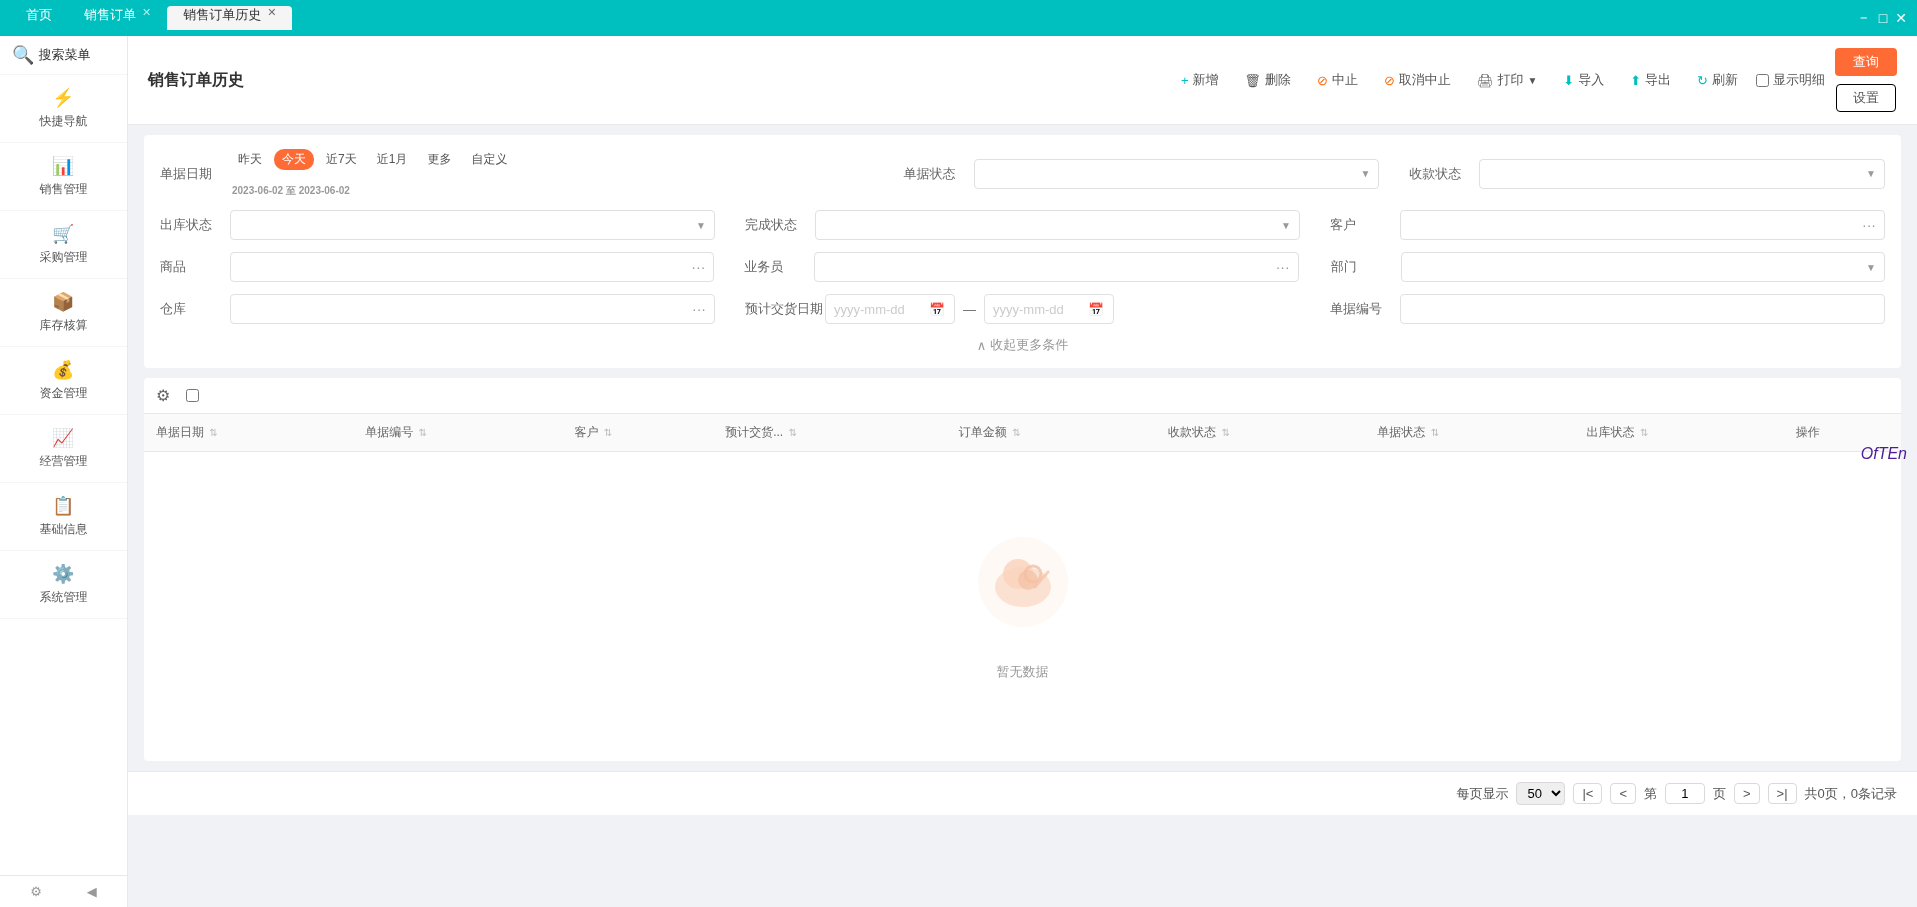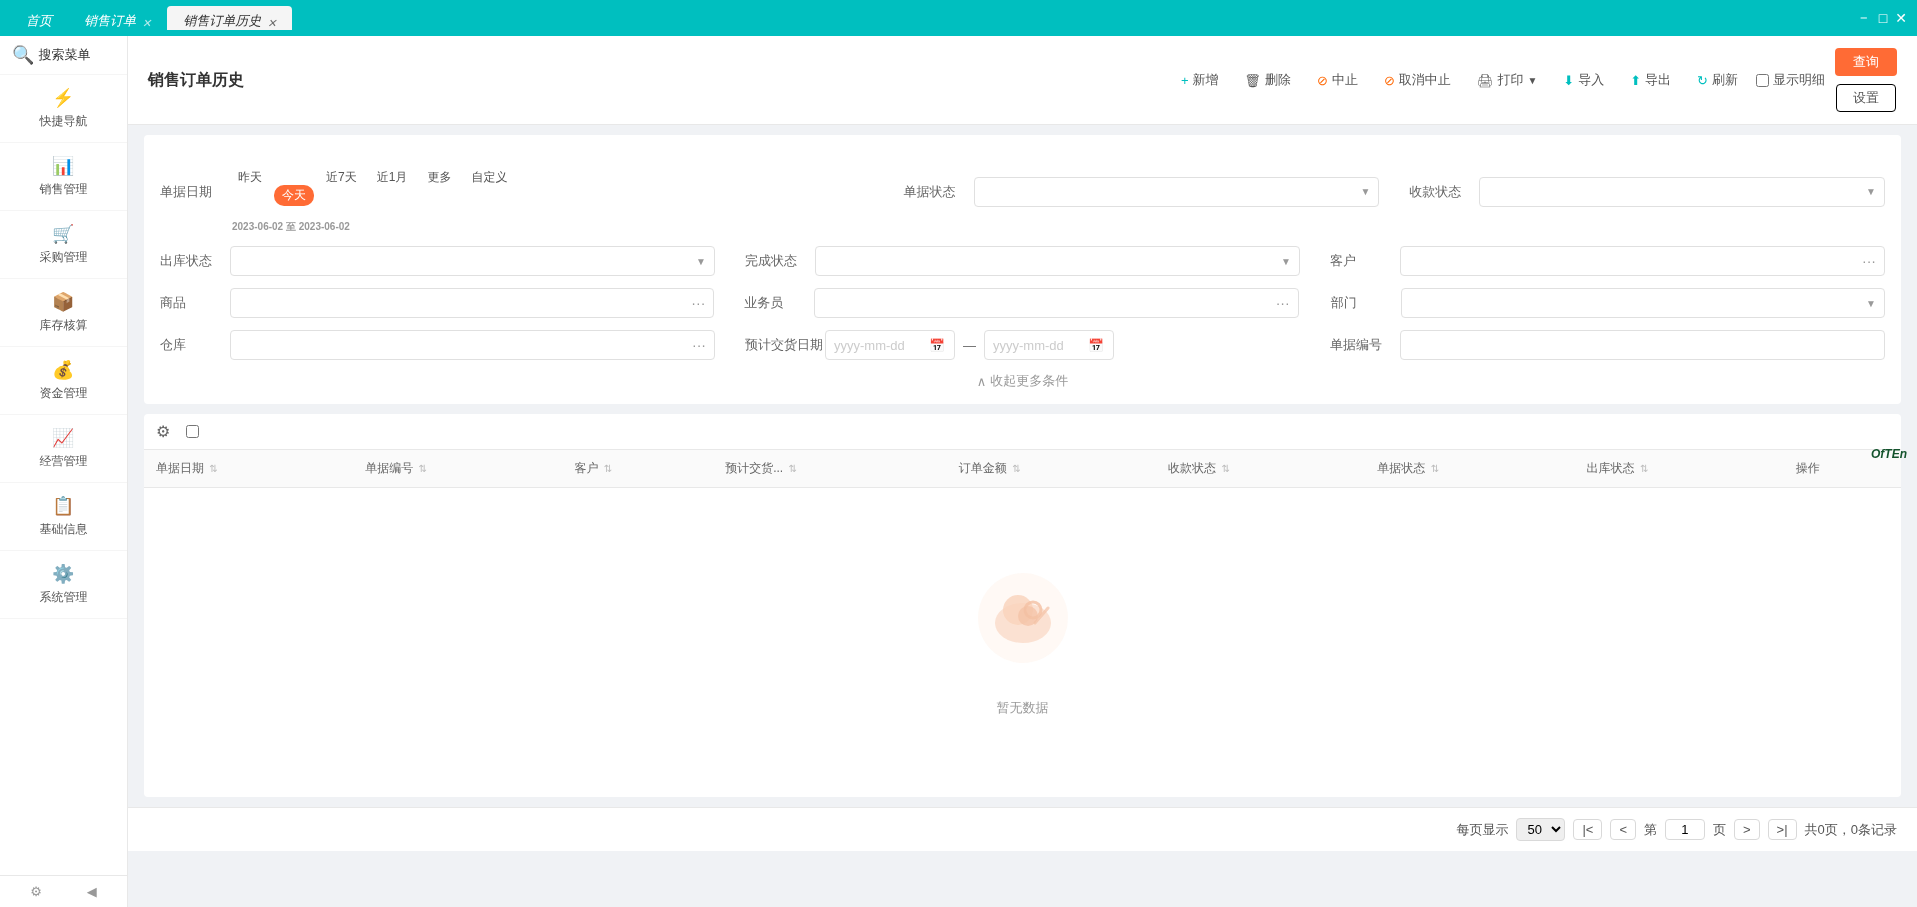--- a/index.html
+++ b/index.html
@@ -1,20 +1,20 @@
 <!DOCTYPE html>
 <html><head>
   <meta charset="utf-8">
   <style>
     * { box-sizing: border-box; margin: 0; padding: 0; }
     body { font-family: "Microsoft YaHei", Arial, sans-serif; font-size: 13px; background: #f0f2f5; color: #333; display: flex; flex-direction: column; height: 100vh; overflow: hidden; }
 
     
     .top-bar { background: #00bfbf; height: 36px; display: flex; align-items: center; padding: 0 10px; gap: 0; flex-shrink: 0; }
-    .tab-item { height: 24px; display: flex; align-items: flex-end; padding: 0 16px; cursor: pointer; font-size: 13px; color: #fff; gap: 6px; position: relative; font-style: italic; }
+    .tab-item { height: 24px; display: flex; align-items: flex-start; padding: 0 16px; cursor: pointer; font-size: 13px; color: #fff; gap: 6px; position: relative; }
     .tab-item.active { background: #f5f5f5; color: #333; border-radius: 4px 4px 0 0; }
     .tab-item .close-icon { font-size: 11px; cursor: pointer; opacity: 0.7; }
     .top-right { margin-left: auto; display: flex; align-items: center; gap: 8px; }
     .top-right-icon { color: #fff; font-size: 14px; cursor: pointer; }
 
     
     .main-layout { display: flex; flex: 1; overflow: hidden; }
 
     
     .sidebar { width: 128px; background: #fff; border-right: 1px solid #e8e8e8; display: flex; flex-direction: column; overflow-y: auto; flex-shrink: 0; }
@@ -40,21 +40,21 @@
     .filter-item { display: flex; align-items: center; flex: 1; }
     .filter-label { color: #666; font-size: 13px; width: 70px; flex-shrink: 0; }
     .filter-input { flex: 1; border: 1px solid #e0e0e0; border-radius: 4px; padding: 4px 8px; font-size: 13px; height: 30px; outline: none; }
     .filter-select { flex: 1; border: 1px solid #e0e0e0; border-radius: 4px; padding: 4px 8px; font-size: 13px; height: 30px; outline: none; background: #fff; cursor: pointer; display: flex; align-items: center; justify-content: space-between; position: relative; }
     .filter-date-range { display: flex; align-items: center; gap: 4px; flex: 1; }
     .date-picker { border: 1px solid #e0e0e0; border-radius: 4px; padding: 4px 8px; font-size: 13px; height: 30px; width: 130px; color: #999; display: flex; align-items: center; justify-content: space-between; cursor: pointer; }
     .date-picker .cal-icon { color: #ff6b35; }
     .date-dash { margin: 0 4px; color: #666; }
     .date-tabs { display: flex; gap: 4px; align-items: center; margin-left: 8px; }
     .date-tab { padding: 2px 8px; font-size: 12px; border-radius: 2px; cursor: pointer; color: #555; }
-    .date-tab.active { background: #ff6b35; color: #fff; border-radius: 10px; margin-top: 36px; }
+    .date-tab.active { background: #ff6b35; color: #fff; border-radius: 10px; }
     .filter-ellipsis { color: #999; cursor: pointer; font-size: 14px; }
     .dropdown-icon { color: #999; font-size: 10px; }
     .collapse-btn { display: flex; align-items: center; justify-content: center; font-size: 13px; color: #999; cursor: pointer; margin-top: 2px; gap: 4px; }
 
     
     .table-container { background: #fff; margin: 0 16px 10px; border-radius: 4px; overflow: hidden; }
     .table-toolbar { padding: 8px 12px; display: flex; align-items: center; border-bottom: 1px solid #e8e8e8; }
     .settings-icon { cursor: pointer; color: #666; font-size: 16px; }
     table { width: 100%; border-collapse: collapse; }
     thead tr { background: #fafafa; }
@@ -66,21 +66,21 @@
 
     
     .pagination { display: flex; align-items: center; justify-content: flex-end; padding: 10px 20px; background: #fff; border-top: 1px solid #e8e8e8; gap: 8px; font-size: 13px; color: #555; }
     .page-select { border: 1px solid #d9d9d9; border-radius: 4px; padding: 2px 6px; font-size: 13px; }
     .page-btn { border: 1px solid #d9d9d9; border-radius: 4px; padding: 2px 8px; cursor: pointer; background: #fff; color: #555; font-size: 13px; }
     .page-input { border: 1px solid #d9d9d9; border-radius: 4px; padding: 2px 6px; width: 40px; text-align: center; font-size: 13px; }
 
     
     .sidebar-bottom { margin-top: auto; border-top: 1px solid #e8e8e8; padding: 8px; display: flex; justify-content: space-around; }
 
-    .oftentext { font-size: 12px; color: #14532d; position: absolute; right: 10px; top: 50%; transform: translateY(-50%); font-style: italic; font-weight: bold; }
+    .oftentext { font-size: 16px; color: #4c1d95; position: absolute; right: 10px; top: 50%; transform: translateY(-50%); font-style: italic; }
   </style>
 </head>
 <body>
 
 <div class="top-bar">
   <div class="tab-item">
     <span>首页</span>
   </div>
   <div class="tab-item">
     <span>销售订单</span>

